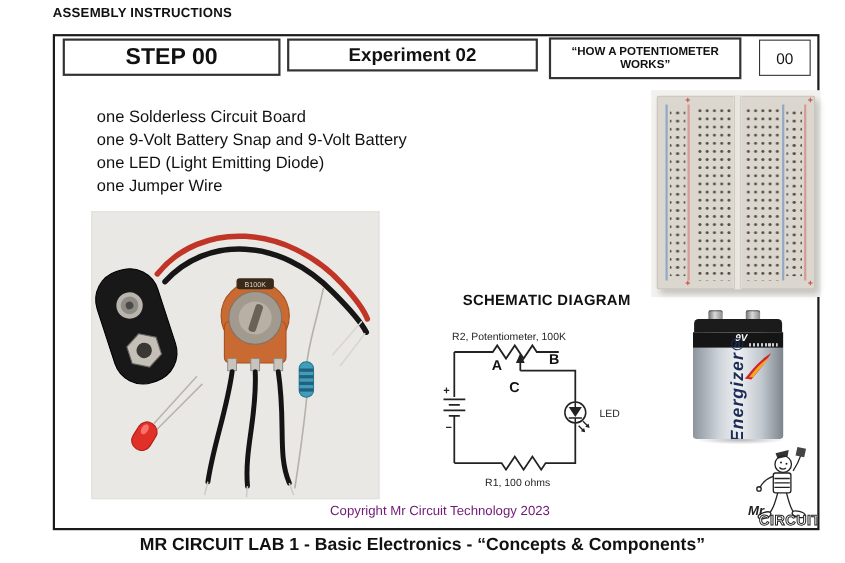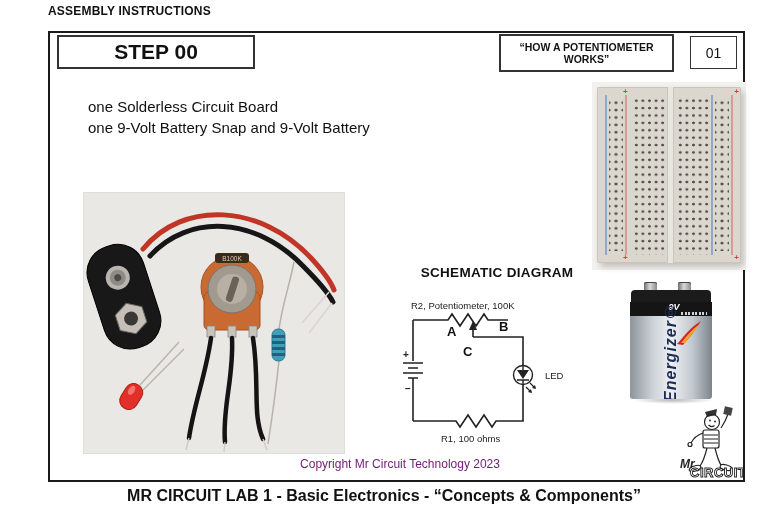--- a/index.html
+++ b/index.html
@@ -87,30 +87,35 @@
 </head>
 <body>
 
 <div id="doc-title">ASSEMBLY INSTRUCTIONS</div>
 
 <div id="main-box">
 
   <div id="step-box" class="hdr-box">
     <span>STEP 00</span>
   </div>
+  <div id="experiment-box" class="hdr-box">
+    <span>Experiment 02</span>
+  </div>
   <div id="topic-box" class="hdr-box">
     <span>“HOW A POTENTIOMETER WORKS”</span>
   </div>
   <div id="pagenum-box" class="hdr-box">
-    <span>01</span>
+    <span>00</span>
   </div>
 
   <div id="parts-list">
     <div>one Solderless Circuit Board</div>
     <div>one 9-Volt Battery Snap and 9-Volt Battery</div>
+    <div>one LED (Light Emitting Diode)</div>
+    <div>one Jumper Wire</div>
   </div>
 
   <div id="parts-photo">
     <svg width="262" height="262" viewBox="0 0 262 262">
 
       <path d="M 60,57 C 100,8 178,12 228,66 C 240,79 248,90 251,98" fill="none" stroke="#c03526" stroke-width="5" stroke-linecap="round"></path>
       <path d="M 67,64 C 105,22 172,24 220,74 C 234,88 245,100 250,110" fill="none" stroke="#161616" stroke-width="5" stroke-linecap="round"></path>
       <path d="M 246,100 L 219,131 M 249,111 L 226,141" stroke="#d8d5cf" stroke-width="1.4" fill="none"></path>
 
       <g transform="rotate(-18 40 105)">

